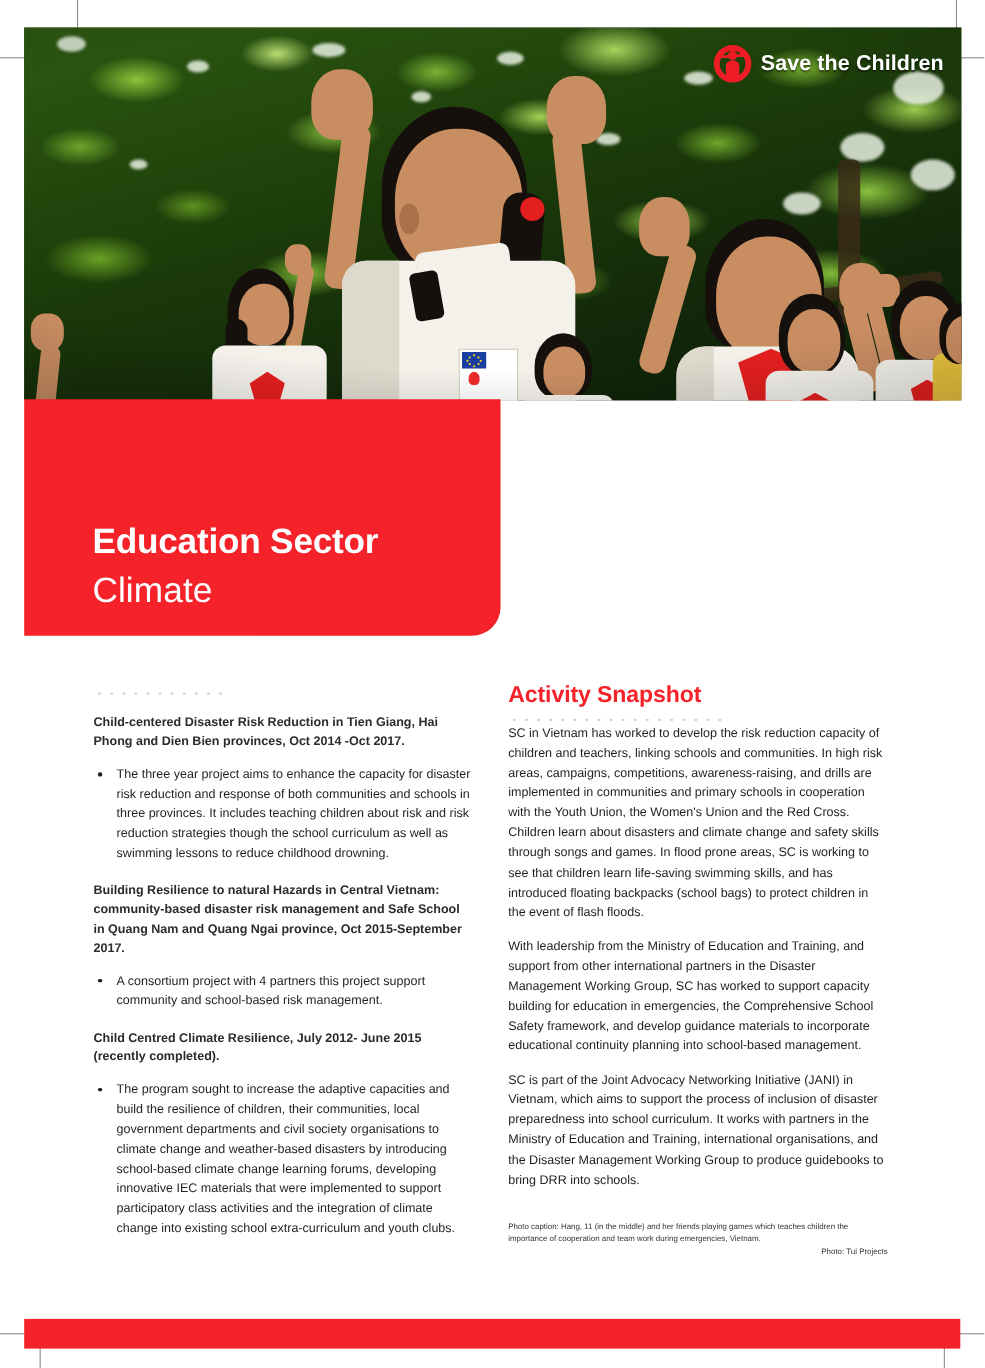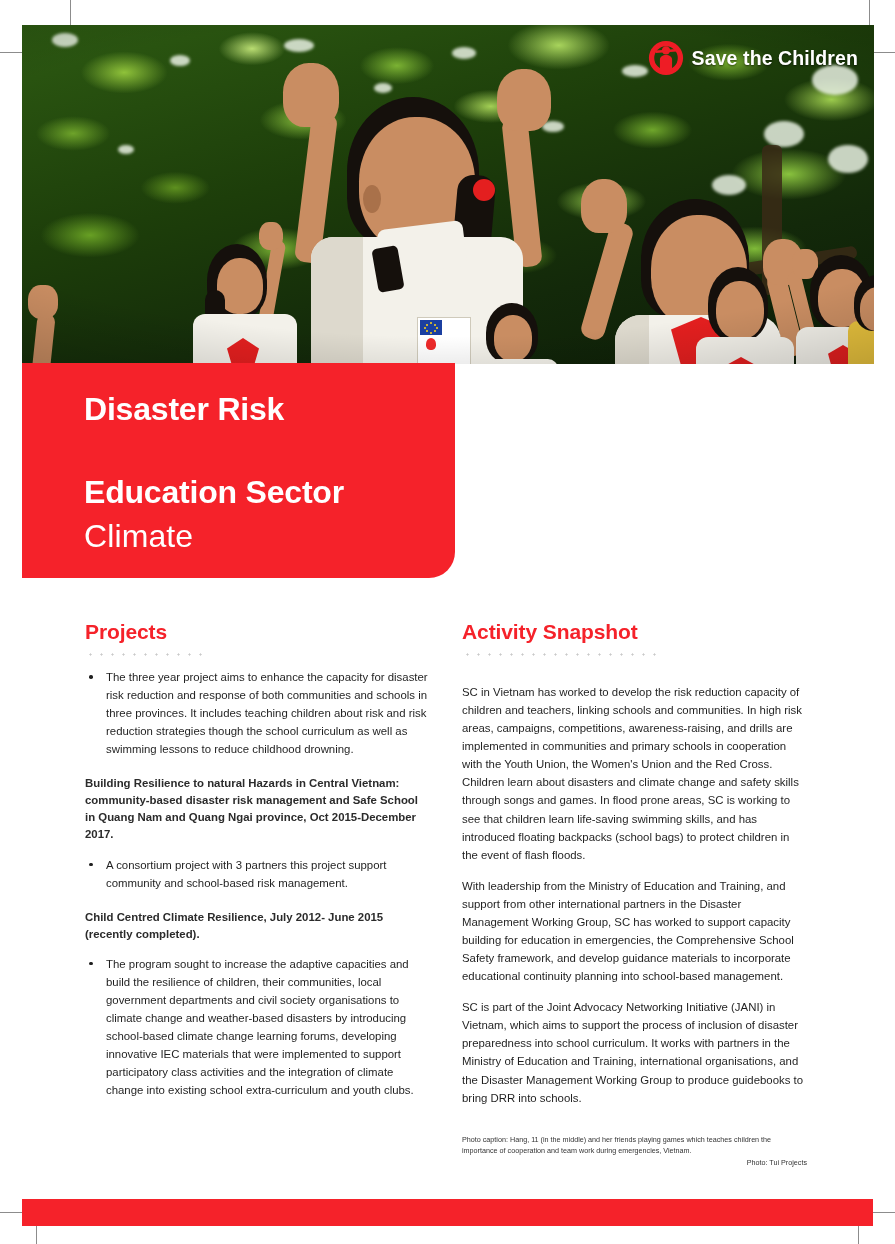--- a/index.html
+++ b/index.html
@@ -210,21 +210,21 @@
     border-radius: 50%;
     background: #1f1f1f;
   }
 
   .body-para {
     font-size: 11.4px;
     line-height: 1.585;
     color: #1f1f1f;
     margin: 0 0 13px 0;
   }
-  .body-para.first { margin-top: 27px; }
+  .body-para.first { margin-top: 2px; }
 
   .caption {
     margin-top: 27px;
     font-size: 7.2px;
     line-height: 1.60;
     color: #333333;
     text-align: left;
   }
   .caption .credit { display: block; text-align: right; }
 
@@ -368,40 +368,40 @@
       <circle cx="50" cy="30" r="11" fill="#ee1c25"></circle>
       <path d="M50 42 C41 42 34 47 34 54 L34 86 L66 86 L66 54 C66 47 59 42 50 42 Z" fill="#ee1c25"></path>
       <path d="M22 30 L78 26 L79 33 L23 37 Z" fill="#ee1c25"></path>
     </svg>
     <span class="logo-text">Save the Children</span>
   </div>
 </div>
 
 <div class="title-panel">
   <h1 class="title-main">
-    <span>Disaster Risk</span><br>
+    <br>
     <br>
     <span>Education Sector</span>
   </h1>
   <div class="title-sub">Climate</div>
 </div>
 
 <div class="columns">
 
   <div class="col col-left">
-    <h2 class="section-heading">Projects</h2>
     <div class="dotted-rule rule-short"></div>
 
+    <p class="lede">Child-centered Disaster Risk Reduction in Tien Giang, Hai Phong and Dien Bien provinces, Oct 2014 -Oct 2017.</p>
     <ul class="bullet-list">
       <li>The three year project aims to enhance the capacity for disaster risk reduction and response of both communities and schools in three provinces. It includes teaching children about risk and risk reduction strategies though the school curriculum as well as swimming lessons to reduce childhood drowning.</li>
     </ul>
 
-    <p class="lede">Building Resilience to natural Hazards in Central Vietnam: community-based disaster risk management and Safe School in Quang Nam and Quang Ngai province, Oct 2015-December 2017.</p>
+    <p class="lede">Building Resilience to natural Hazards in Central Vietnam: community-based disaster risk management and Safe School in Quang Nam and Quang Ngai province, Oct 2015-September 2017.</p>
     <ul class="bullet-list">
-      <li>A consortium project with 3 partners this project support community and school-based risk management.</li>
+      <li>A consortium project with 4 partners this project support community and school-based risk management.</li>
     </ul>
 
     <p class="lede">Child Centred Climate Resilience, July 2012- June 2015 (recently completed).</p>
     <ul class="bullet-list">
       <li>The program sought to increase the adaptive capacities and build the resilience of children, their communities, local government departments and civil society organisations to climate change and weather-based disasters by introducing school-based climate change learning forums, developing innovative IEC materials that were implemented to support participatory class activities and the integration of climate change into existing school extra-curriculum and youth clubs.</li>
     </ul>
   </div>
 
   <div class="col col-right">
     <h2 class="section-heading">Activity Snapshot</h2>

